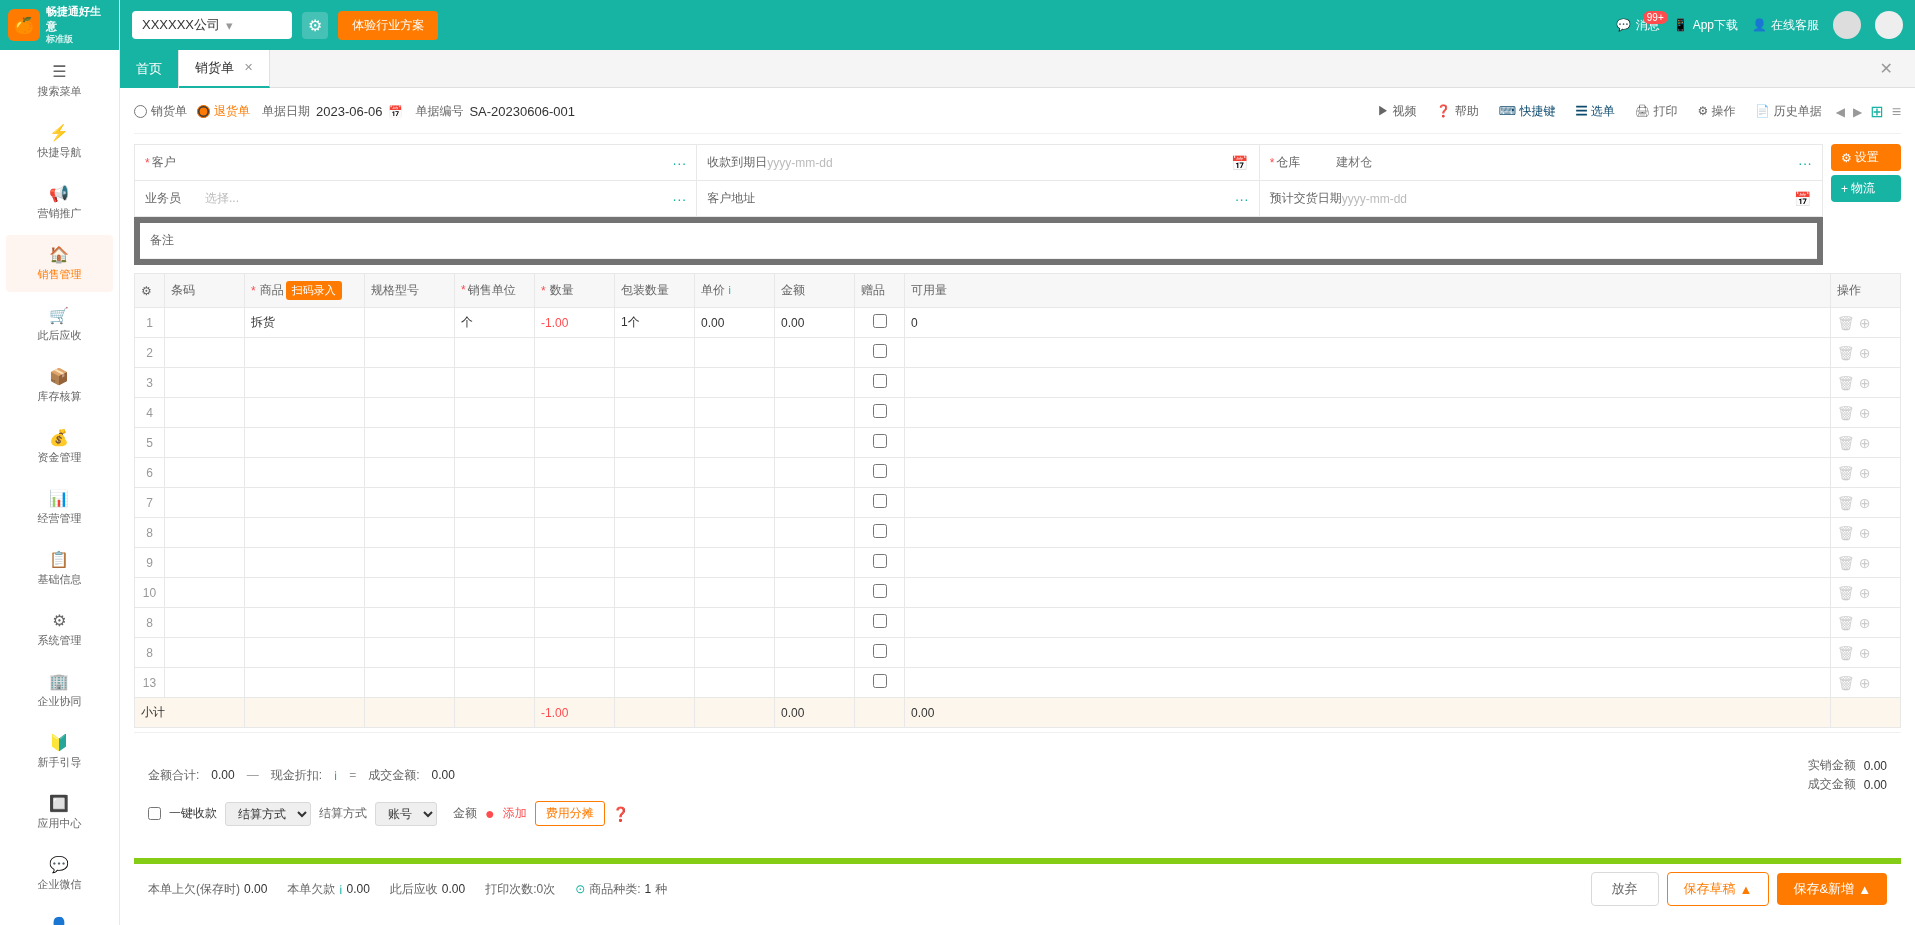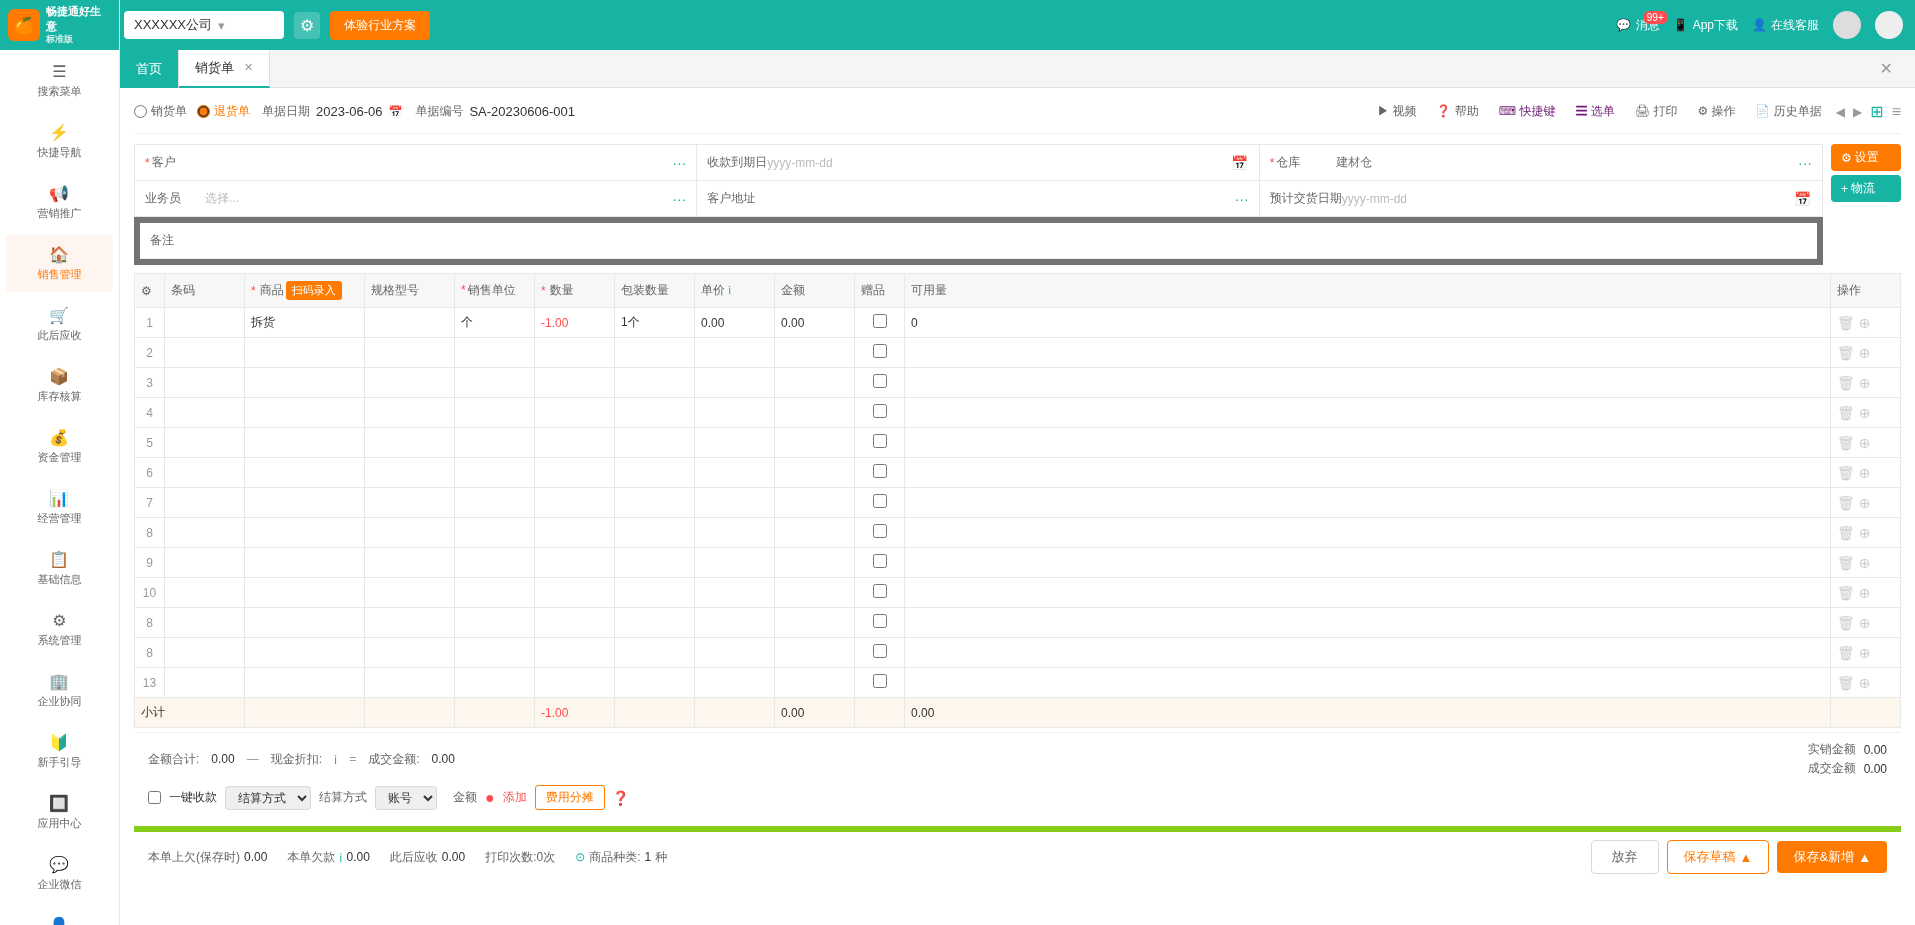--- a/index.html
+++ b/index.html
@@ -9,21 +9,21 @@
     .sidebar { position: fixed; left: 0; top: 0; width: 120px; height: 925px; background: #fff; border-right: 1px solid #e8e8e8; display: flex; flex-direction: column; z-index: 100; }
     .sidebar-logo { background: #17b3a3; padding: 10px 8px; display: flex; align-items: center; gap: 6px; color: #fff; font-size: 11px; font-weight: bold; min-height: 50px; }
     .sidebar-logo-icon { width: 32px; height: 32px; background: #ff7a00; border-radius: 6px; display: flex; align-items: center; justify-content: center; color: #fff; font-size: 16px; flex-shrink: 0; }
     .sidebar-logo-text { font-size: 11px; line-height: 1.3; }
     .sidebar-logo-sub { font-size: 9px; color: rgba(255,255,255,0.8); }
     .sidebar-item { display: flex; flex-direction: column; align-items: center; padding: 10px 6px; cursor: pointer; color: #666; font-size: 11px; gap: 3px; border-radius: 4px; margin: 2px 6px; }
     .sidebar-item.active { background: #fff5f0; color: #ff7a00; }
     .sidebar-item .icon { font-size: 16px; }
 
     
-    .header { position: fixed; left: 112px; top: 0; right: 0; height: 50px; background: #17b3a3; display: flex; align-items: center; padding: 0 12px; gap: 10px; z-index: 99; }
+    .header { position: fixed; left: 120px; top: 0; right: 0; height: 50px; background: #17b3a3; display: flex; align-items: center; padding: 0 12px; gap: 10px; z-index: 99; }
     .header-company { background: #fff; border-radius: 4px; padding: 5px 10px; font-size: 13px; color: #333; display: flex; align-items: center; gap: 6px; min-width: 160px; cursor: pointer; }
     .header-company-arrow { color: #999; }
     .header-gear { color: #fff; cursor: pointer; font-size: 16px; background: rgba(255,255,255,0.2); border-radius: 4px; padding: 4px 6px; }
     .header-trial { background: #ff7a00; color: #fff; padding: 6px 14px; border-radius: 4px; font-size: 12px; cursor: pointer; border: none; }
     .header-right { margin-left: auto; display: flex; align-items: center; gap: 14px; color: #fff; font-size: 12px; }
     .header-right-item { display: flex; align-items: center; gap: 4px; cursor: pointer; position: relative; }
     .badge { background: #ff4d4f; color: #fff; border-radius: 8px; font-size: 10px; padding: 1px 4px; position: absolute; top: -6px; right: -8px; }
     .avatar { width: 28px; height: 28px; background: #ddd; border-radius: 50%; }
 
     
@@ -40,21 +40,21 @@
     
     .form-toolbar { display: flex; align-items: center; gap: 12px; margin-bottom: 10px; padding-bottom: 10px; border-bottom: 1px solid #f0f0f0; }
     .radio-group { display: flex; align-items: center; gap: 10px; }
     .radio-label { display: flex; align-items: center; gap: 4px; cursor: pointer; color: #666; }
     .radio-label input { accent-color: #ff7a00; }
     .radio-label.active { color: #ff7a00; }
     .form-toolbar-field { display: flex; align-items: center; gap: 6px; color: #666; }
     .form-toolbar-value { font-size: 13px; color: #333; }
     .toolbar-actions { margin-left: auto; display: flex; align-items: center; gap: 8px; }
     .toolbar-btn { display: flex; align-items: center; gap: 3px; color: #666; font-size: 12px; cursor: pointer; padding: 3px 6px; border-radius: 3px; }
-    .toolbar-btn.orange { color: #701a75; }
+    .toolbar-btn.orange { color: #0c4a6e; }
 
     
     .right-panel { position: absolute; right: 0; top: 88px; width: 36px; display: flex; flex-direction: column; align-items: center; gap: 2px; padding: 4px 0; background: #fafafa; border-left: 1px solid #eee; }
     .right-panel-btn { width: 30px; height: 30px; display: flex; align-items: center; justify-content: center; color: #999; cursor: pointer; border-radius: 4px; font-size: 14px; }
     .right-panel-btn.orange { background: #ff7a00; color: #fff; }
     .field-group { display: flex; align-items: center; padding: 7px 10px; border-bottom: 1px solid #f0f0f0; border-right: 1px solid #f0f0f0; min-height: 36px; }
     .field-group:last-child { border-right: none; }
     .field-label { color: #666; font-size: 12px; white-space: nowrap; min-width: 60px; }
     .required { color: #ff4d4f; margin-right: 2px; }
     .field-input { flex: 1; border: none; outline: none; font-size: 12px; color: #333; background: transparent; min-width: 0; }
@@ -71,21 +71,21 @@
     .data-table td.red { color: #ff4d4f; }
     .th-sort { display: flex; align-items: center; gap: 2px; }
     .scan-btn { background: #ff7a00; color: #fff; border: none; border-radius: 3px; padding: 2px 6px; font-size: 11px; cursor: pointer; }
     .subtotal-row td { background: #fdf6ec; font-weight: 500; }
 
     
     .col-actions { display: flex; align-items: center; gap: 4px; }
     .icon-btn { color: #ccc; cursor: pointer; font-size: 14px; }
 
     
-    .bottom-section { padding: 8px 14px; border-top: 1px solid #f0f0f0; background: #fff; }
+    .bottom-section { padding: 24px 14px; border-top: 1px solid #f0f0f0; background: #fff; }
     .summary-row { display: flex; align-items: center; gap: 12px; margin-bottom: 8px; font-size: 12px; }
     .summary-label { color: #666; }
     .summary-value { color: #333; font-weight: 500; }
     .summary-dash { color: #999; }
 
     
     .payment-row { display: flex; align-items: center; gap: 8px; margin-bottom: 8px; }
     .payment-select { border: 1px solid #d9d9d9; border-radius: 3px; padding: 3px 8px; font-size: 12px; color: #333; }
     .fee-btn { border: 1px solid #ff7a00; color: #ff7a00; background: #fff; border-radius: 3px; padding: 3px 10px; font-size: 12px; cursor: pointer; }
 

